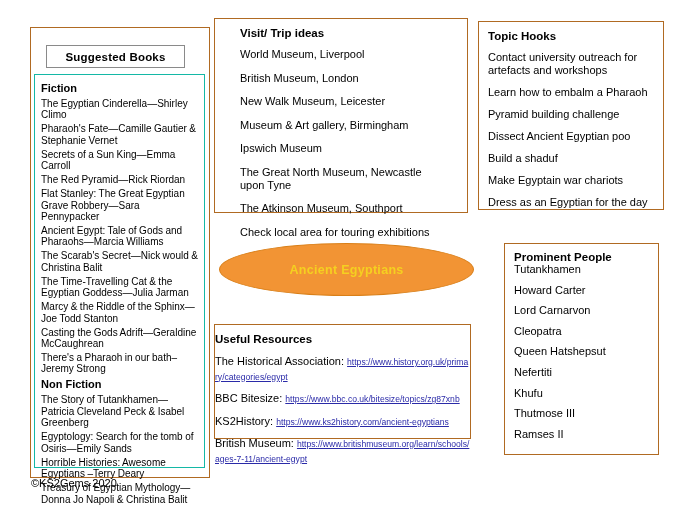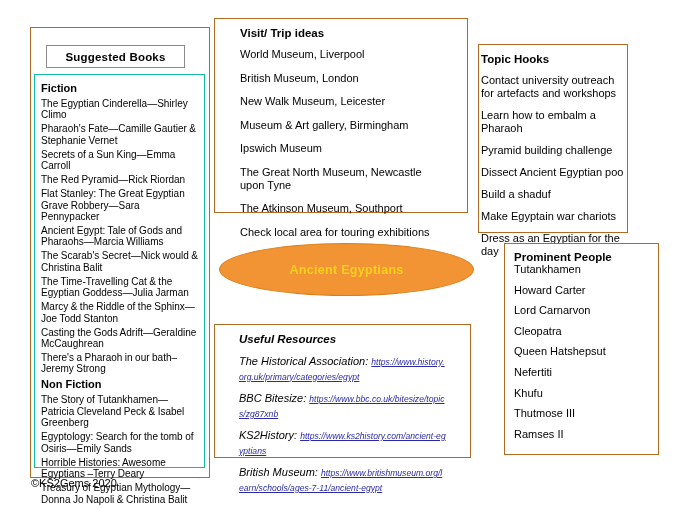--- a/index.html
+++ b/index.html
@@ -101,24 +101,24 @@
   .visit-item {
     font-size: 11px;
     line-height: 13px;
     margin-bottom: 10.5px;
     color: #000;
   }
 
   
   #topic-hooks-box {
     left: 478px;
-    top: 44px;
-    width: 150px;
+    top: 21px;
+    width: 186px;
     height: 189px;
-    padding: 8px 2px;
+    padding: 8px 9px;
   }
   #topic-hooks-box .box-title { margin-bottom: 9px; }
   .hook-item {
     font-size: 11px;
     line-height: 13px;
     margin-bottom: 9px;
     color: #000;
   }
 
   
@@ -135,23 +135,22 @@
     line-height: 13px;
     margin-bottom: 7.6px;
     color: #000;
   }
 
   
   #useful-resources-box {
     left: 214px;
     top: 324px;
     width: 257px;
-    height: 134px;
-    padding: 8px 24px;
-    font-style: italic;
+    height: 115px;
+    padding: 8px 0;
   }
   #useful-resources-box .box-title { margin-bottom: 10px; }
   .resource-item {
     font-size: 11px;
     line-height: 13.5px;
     margin-bottom: 8px;
     color: #000;
   }
   .resource-link {
     font-size: 8.6px;

